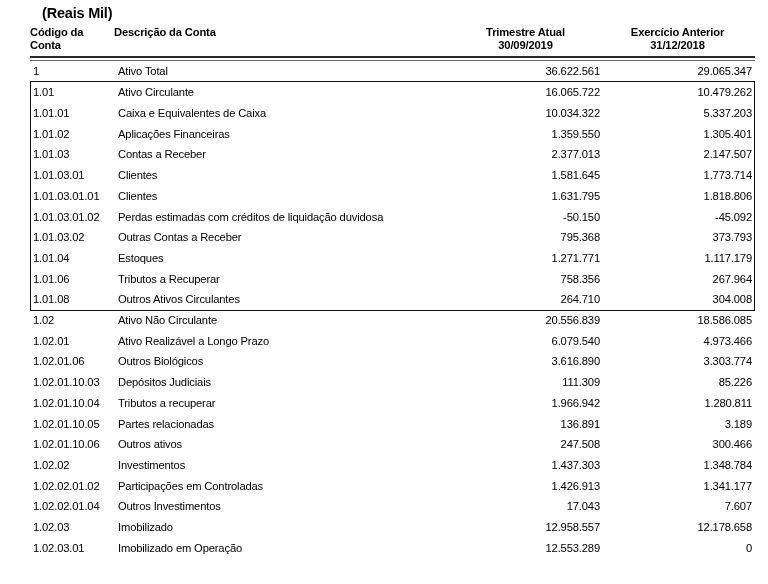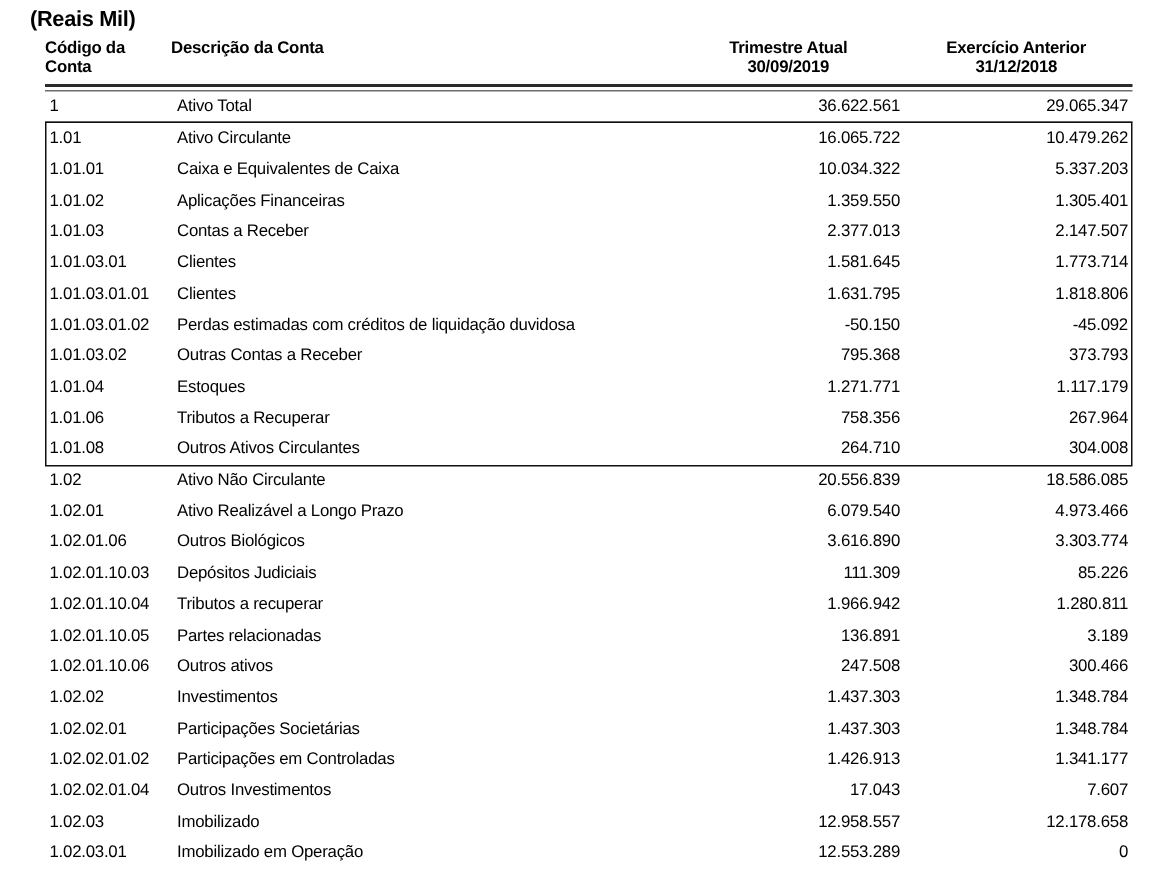--- a/index.html
+++ b/index.html
@@ -21,21 +21,21 @@
     position: absolute;
     left: 0;
     top: 0;
     width: 768px;
     height: 584px;
   }
 
   
   .unit-title {
     position: absolute;
-    left: 20px;
+    left: 42px;
     top: 5px;
     font-size: 14.5px;
     font-weight: bold;
     letter-spacing: -0.2px;
     white-space: nowrap;
   }
 
   
   .table-wrap {
     position: absolute;
@@ -291,26 +291,20 @@
             <td class="c-num">247.508</td>
             <td class="c-num">300.466</td>
           </tr>
           <tr>
             <td class="c-code">1.02.02</td>
             <td class="c-desc">Investimentos</td>
             <td class="c-num">1.437.303</td>
             <td class="c-num">1.348.784</td>
           </tr>
           <tr>
-            <td class="c-code">1.02.02.01</td>
-            <td class="c-desc">Participações Societárias</td>
-            <td class="c-num">1.437.303</td>
-            <td class="c-num">1.348.784</td>
-          </tr>
-          <tr>
             <td class="c-code">1.02.02.01.02</td>
             <td class="c-desc">Participações em Controladas</td>
             <td class="c-num">1.426.913</td>
             <td class="c-num">1.341.177</td>
           </tr>
           <tr>
             <td class="c-code">1.02.02.01.04</td>
             <td class="c-desc">Outros Investimentos</td>
             <td class="c-num">17.043</td>
             <td class="c-num">7.607</td>

